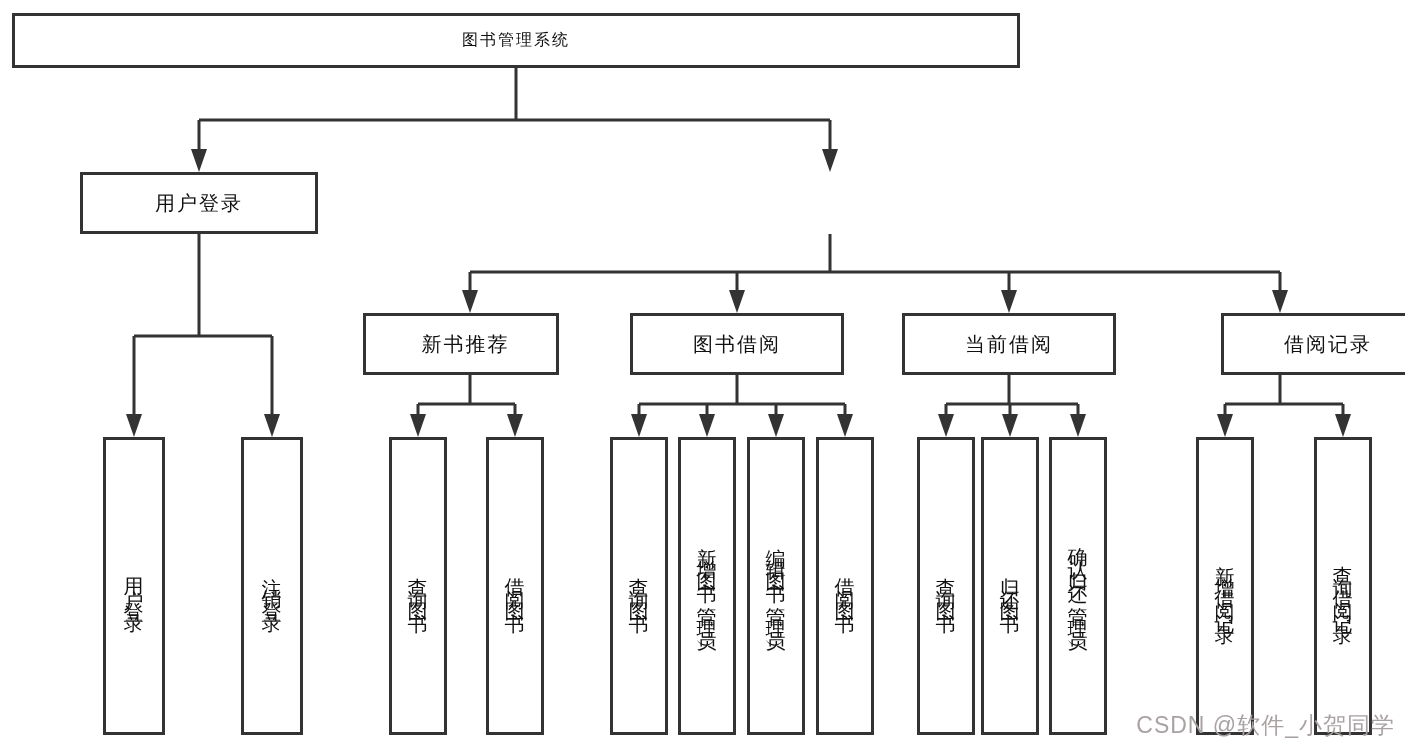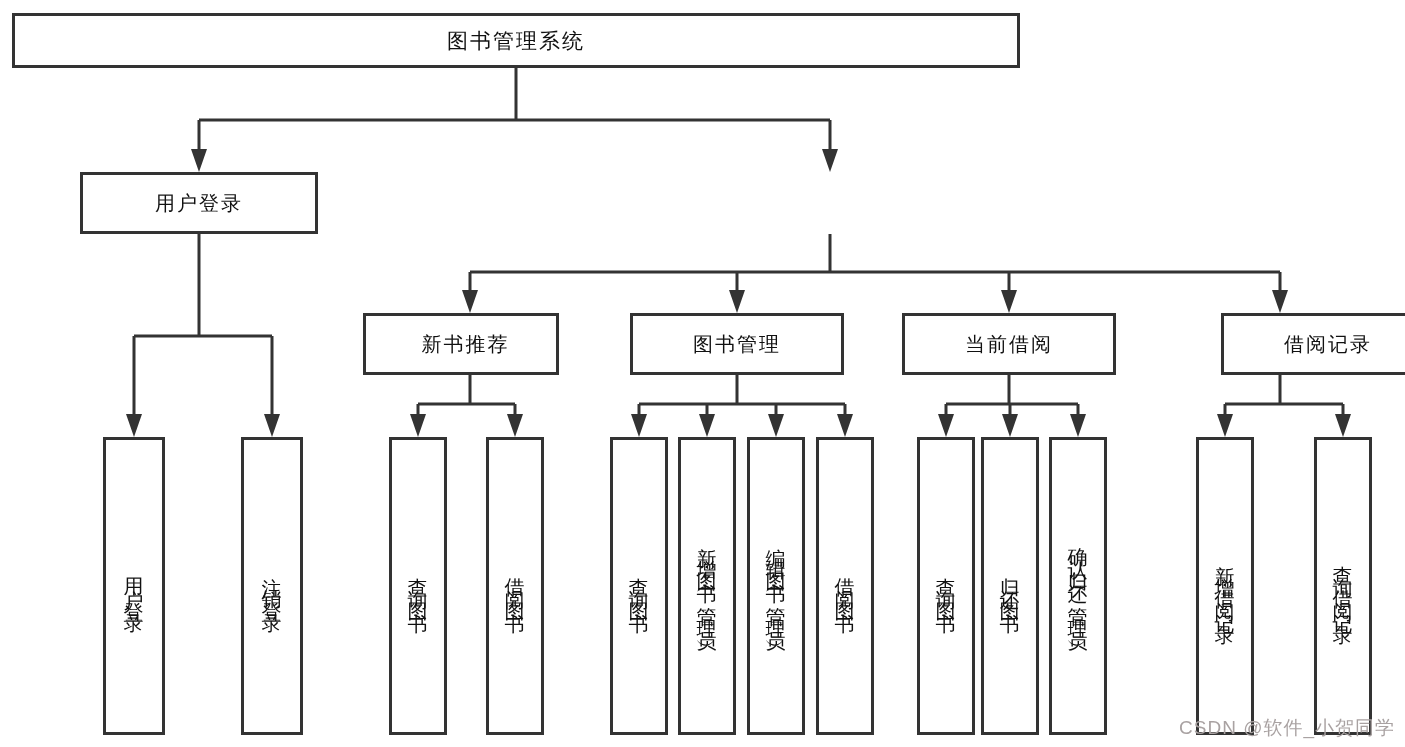--- a/index.html
+++ b/index.html
@@ -31,38 +31,38 @@
     display: flex;
     align-items: center;
     justify-content: center;
     color: #111111;
     font-size: 20px;
     letter-spacing: 2px;
     text-align: center;
     white-space: nowrap;
   }
 
-  .root-box { font-size: 21px; }
+  .root-box { font-size: 16px; }
 
   .vert {
     writing-mode: vertical-rl;
     text-orientation: mixed;
     letter-spacing: 12px;
     line-height: 1;
     white-space: normal;
     font-size: 20px;
     padding: 8px 0;
   }
 
   .watermark {
     position: absolute;
     right: 10px;
     bottom: 6px;
     z-index: 3;
-    font-size: 19px;
+    font-size: 23px;
     color: #a9a2a2;
     letter-spacing: 1px;
   }
 </style>
 </head>
 <body>
 
 <div class="canvas">
 
   <svg class="connectors" viewBox="0 0 1405 747" xmlns="http://www.w3.org/2000/svg">
@@ -102,21 +102,21 @@
     <polygon class="ah" points="1070,414 1086,414 1078,437"></polygon>
     <polygon class="ah" points="1217,414 1233,414 1225,437"></polygon>
     <polygon class="ah" points="1335,414 1351,414 1343,437"></polygon>
   </svg>
 
   <div class="box root-box" style="left:12px; top:13px; width:1008px; height:55px;">图书管理系统</div>
 
   <div class="box" style="left:80px; top:172px; width:238px; height:62px;">用户登录</div>
 
   <div class="box" style="left:363px; top:313px; width:196px; height:62px;padding-left:9px;">新书推荐</div>
-  <div class="box" style="left:630px; top:313px; width:214px; height:62px;">图书管理</div>
+  <div class="box" style="left:630px; top:313px; width:214px; height:62px;">图书借阅</div>
   <div class="box" style="left:902px; top:313px; width:214px; height:62px;">当前借阅</div>
   <div class="box" style="left:1173px; top:313px; width:214px; height:62px;margin-left:48px;">借阅记录</div>
 
   <div class="box vert" style="left:103px; top:437px; width:62px; height:298px;">用户登录</div>
   <div class="box vert" style="left:241px; top:437px; width:62px; height:298px;">注销登录</div>
 
   <div class="box vert" style="left:389px; top:437px; width:58px; height:298px;">查询图书</div>
   <div class="box vert" style="left:486px; top:437px; width:58px; height:298px;">借阅图书</div>
 
   <div class="box vert" style="left:610px; top:437px; width:58px; height:298px;">查询图书</div>

